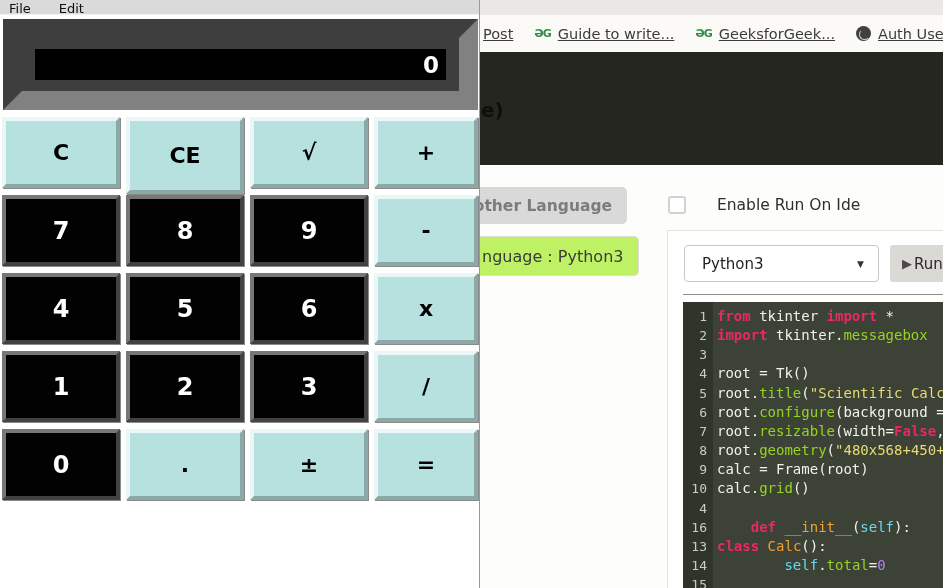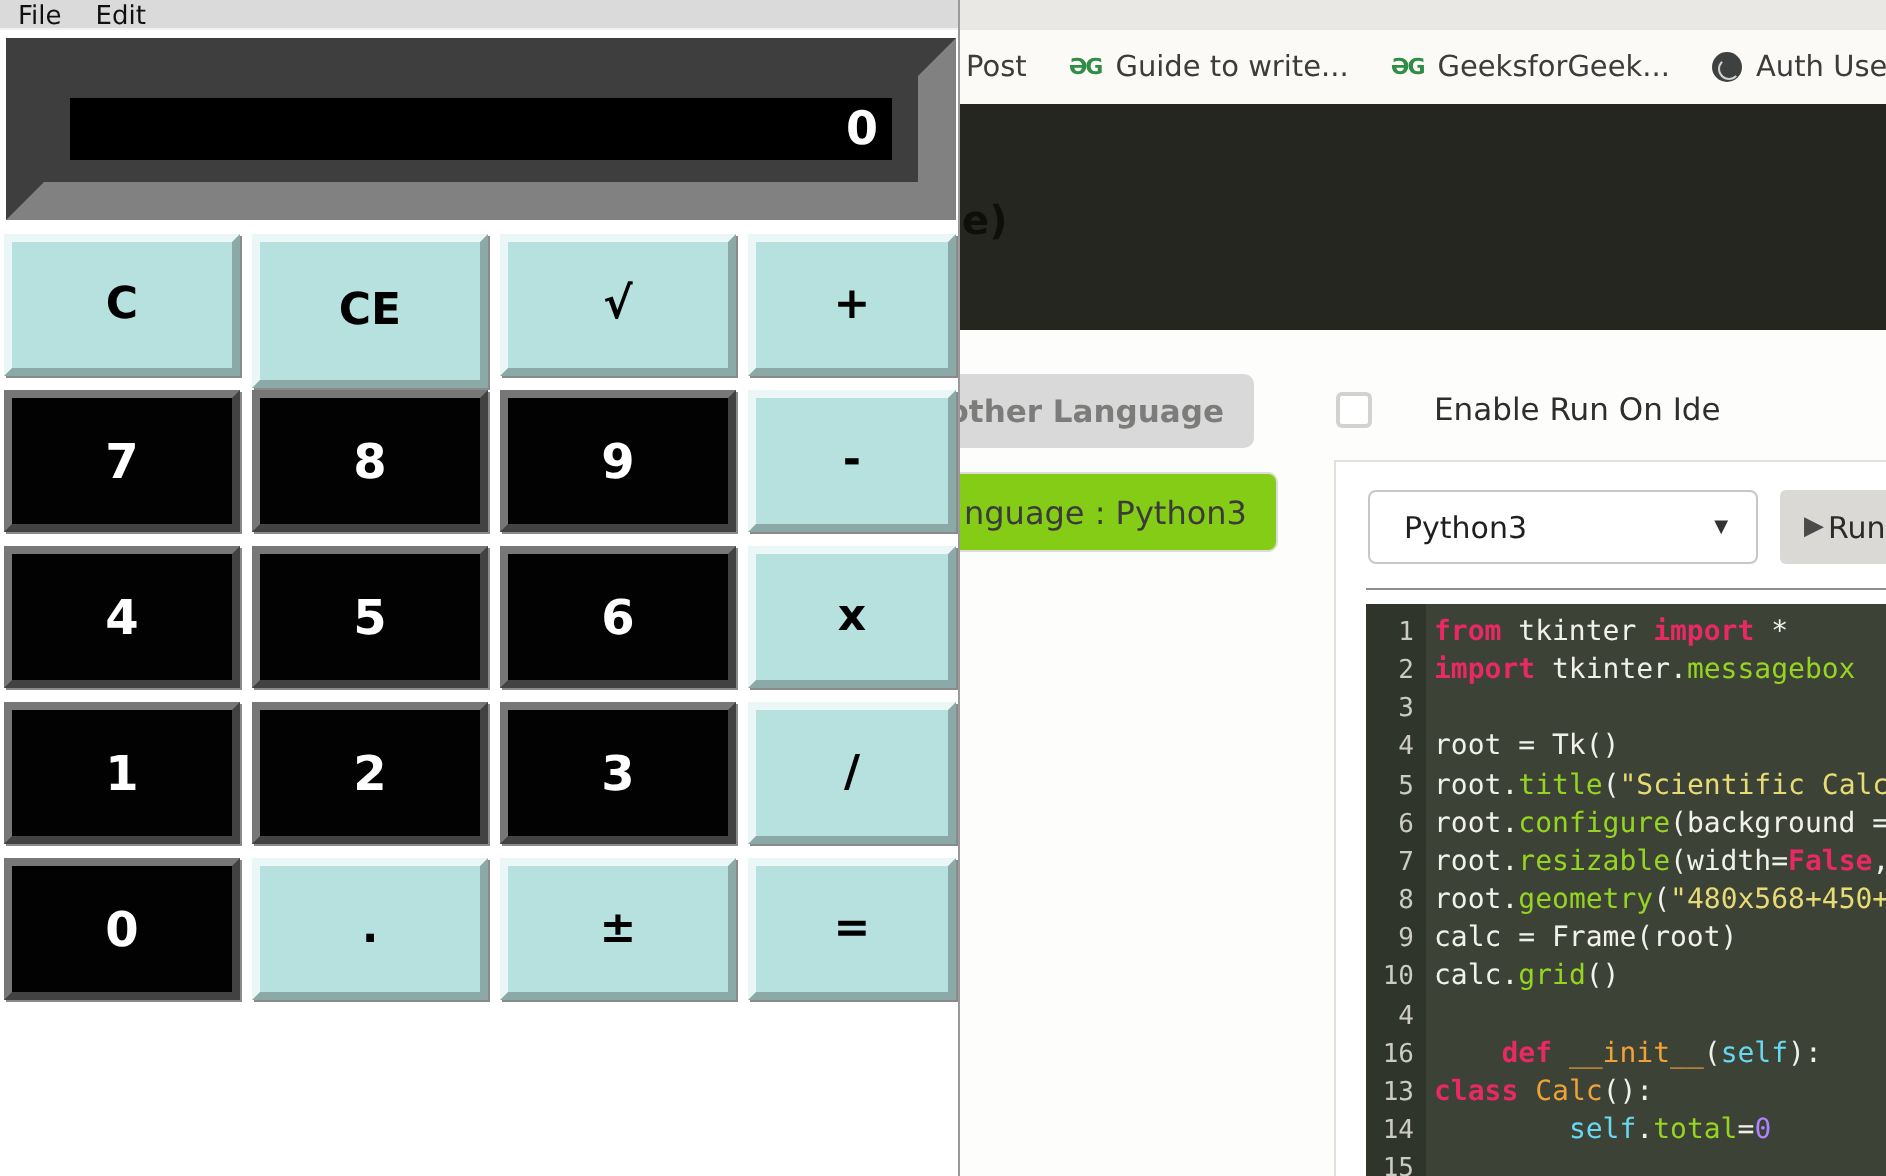--- a/index.html
+++ b/index.html
@@ -11,33 +11,33 @@
   html,body{width:943px;height:588px;overflow:hidden;background:#ffffff;
     font-family:"DejaVu Sans",sans-serif;}
   #stage{position:absolute;left:0;top:0;width:943px;height:588px;overflow:hidden;background:#fdfdfb;}
 
   
   .topstrip{position:absolute;left:470px;top:0;width:473px;height:15px;background:#e9e8e4;}
   .bookbar{position:absolute;left:470px;top:15px;width:473px;height:37px;background:#fbfaf7;
     display:flex;align-items:center;}
   .bookmarks{display:flex;align-items:center;gap:21px;padding-left:13px;white-space:nowrap;}
   .bm{display:flex;align-items:center;gap:7px;cursor:default;}
-  .bm-label{font-size:14.5px;color:#3c3c3c;}
+  .bm-label{font-size:14.5px;color:#3c3c3c;text-decoration:underline;}
   .ico-gfg{font-size:11px;font-weight:bold;color:var(--gfg-green);letter-spacing:-1px;}
   .ico-globe{width:15px;height:15px;border-radius:50%;background:#3f4040;position:relative;display:inline-block;}
   .ico-globe::after{content:"";position:absolute;left:3px;top:3px;width:9px;height:9px;border-radius:50%;
     border:1px solid #cfd0d0;border-top-color:transparent;border-right-color:transparent;}
 
   .site-header{position:absolute;left:480px;top:52px;width:463px;height:113px;background:#24261f;}
   .header-partial{position:absolute;left:1px;top:46px;font-size:20px;color:#0e0f0b;font-weight:bold;}
 
   .btn-gray{position:absolute;border-radius:5px;display:flex;align-items:center;}
   #add-lang{left:420px;top:187px;width:207px;height:37px;background:#d9d9d9;justify-content:flex-end;
     padding-right:15px;font-size:15.5px;font-weight:bold;color:#7c7c7a;}
-  #lang-tab{left:420px;top:236px;width:219px;height:40px;background:#84cc16;border:1px solid #dddcd9;
+  #lang-tab{left:420px;top:236px;width:219px;height:40px;background:#bef264;border:1px solid #dddcd9;
     padding-left:61px;font-size:16px;color:#3b3b3b;}
 
   .checkbox{position:absolute;left:668px;top:196px;width:18px;height:18px;background:#fff;
     border:2px solid #d2d2d0;border-radius:3px;}
   .checkbox-label{position:absolute;left:697px;top:196px;font-size:15.5px;color:#2e2e2e;margin-left:20px;}
 
   .ide-panel{position:absolute;left:667px;top:230px;width:276px;height:358px;background:#fff;
     border:1px solid #e4e1dd;border-right:0;border-bottom:0;overflow:hidden;}
   .lang-select{position:absolute;left:16px;top:14px;width:195px;height:37px;background:#fff;
     border:1px solid #c9c7c3;border-radius:4px;display:flex;align-items:center;padding-left:17px;
@@ -60,21 +60,21 @@
   .tok-s{color:var(--string);}
   .tok-n{color:var(--number);}
   .tok-cl{color:var(--entity);}
   .tok-sf{color:var(--self);}
   .tok-t{color:var(--codetext);}
 
   
   .calc-win{position:absolute;left:0;top:0;width:480px;height:588px;background:#ffffff;
     border-right:1px solid #9a9a9a;overflow:hidden;}
   .menubar{position:absolute;left:0;top:0;width:100%;height:15px;background:#dadada;
-    border-bottom:1px solid #f2f2f2;display:flex;gap:17px;padding-left:9px;overflow:hidden;}
+    border-bottom:1px solid #f2f2f2;display:flex;gap:28px;padding-left:9px;overflow:hidden;}
   .menu-item{font-size:13px;color:#101010;line-height:17px;}
   .display-frame{position:absolute;left:3px;top:19px;width:475px;height:91px;background:#3e3e3e;
     border:19px solid;border-color:#3e3e3e #818181 #818181 #3e3e3e;}
   .display{margin:11px 13px 0 13px;height:31px;background:#000;display:flex;align-items:center;
     justify-content:flex-end;padding-right:7px;}
   .display-text{color:#fff;font-size:23px;font-weight:bold;}
   .keys{position:absolute;left:0;top:110px;width:480px;height:400px;}
   .key{position:absolute;display:flex;align-items:center;justify-content:center;
     font-weight:bold;box-shadow:1px 1px 0 #8a8a8a;cursor:default;}
   .key.light{background:var(--btn-light);border:4px solid;border-color:#eaf7f6 #8ba9a7 #8ba9a7 #eaf7f6;

